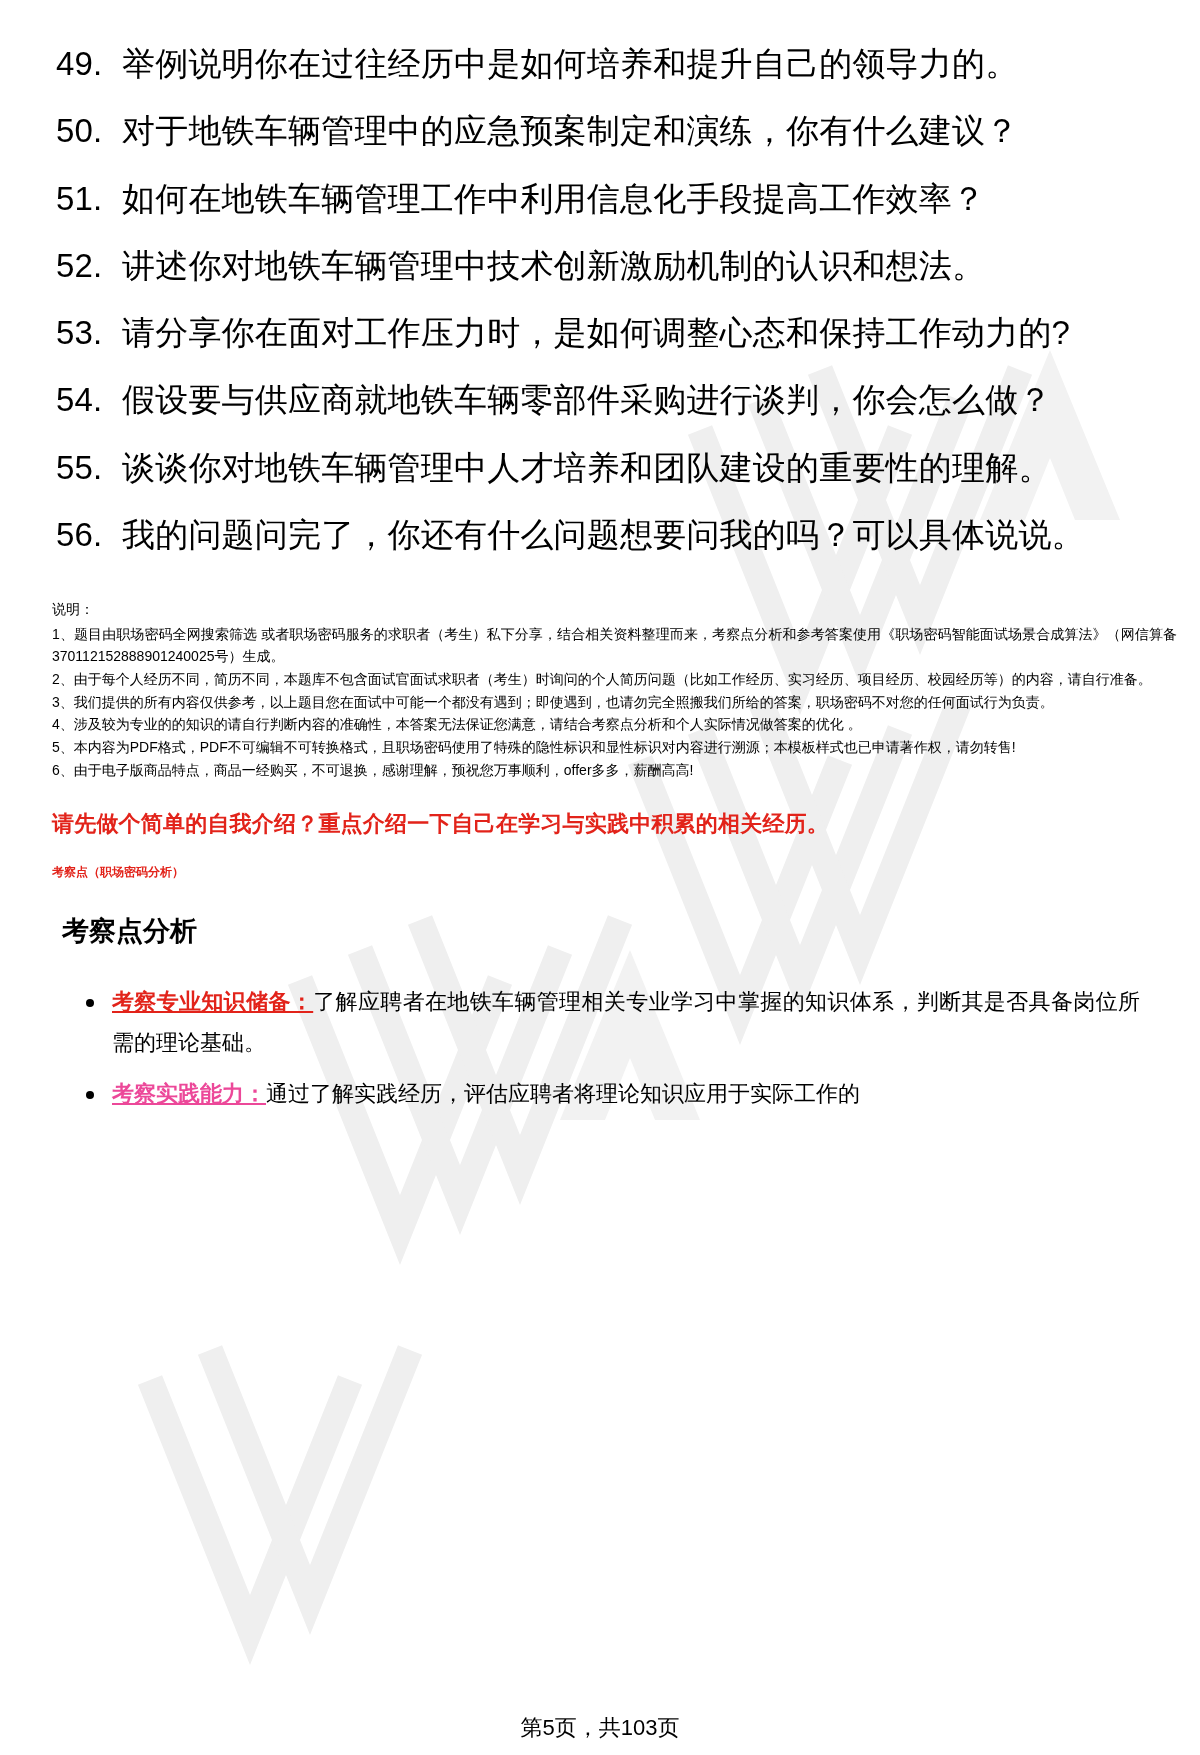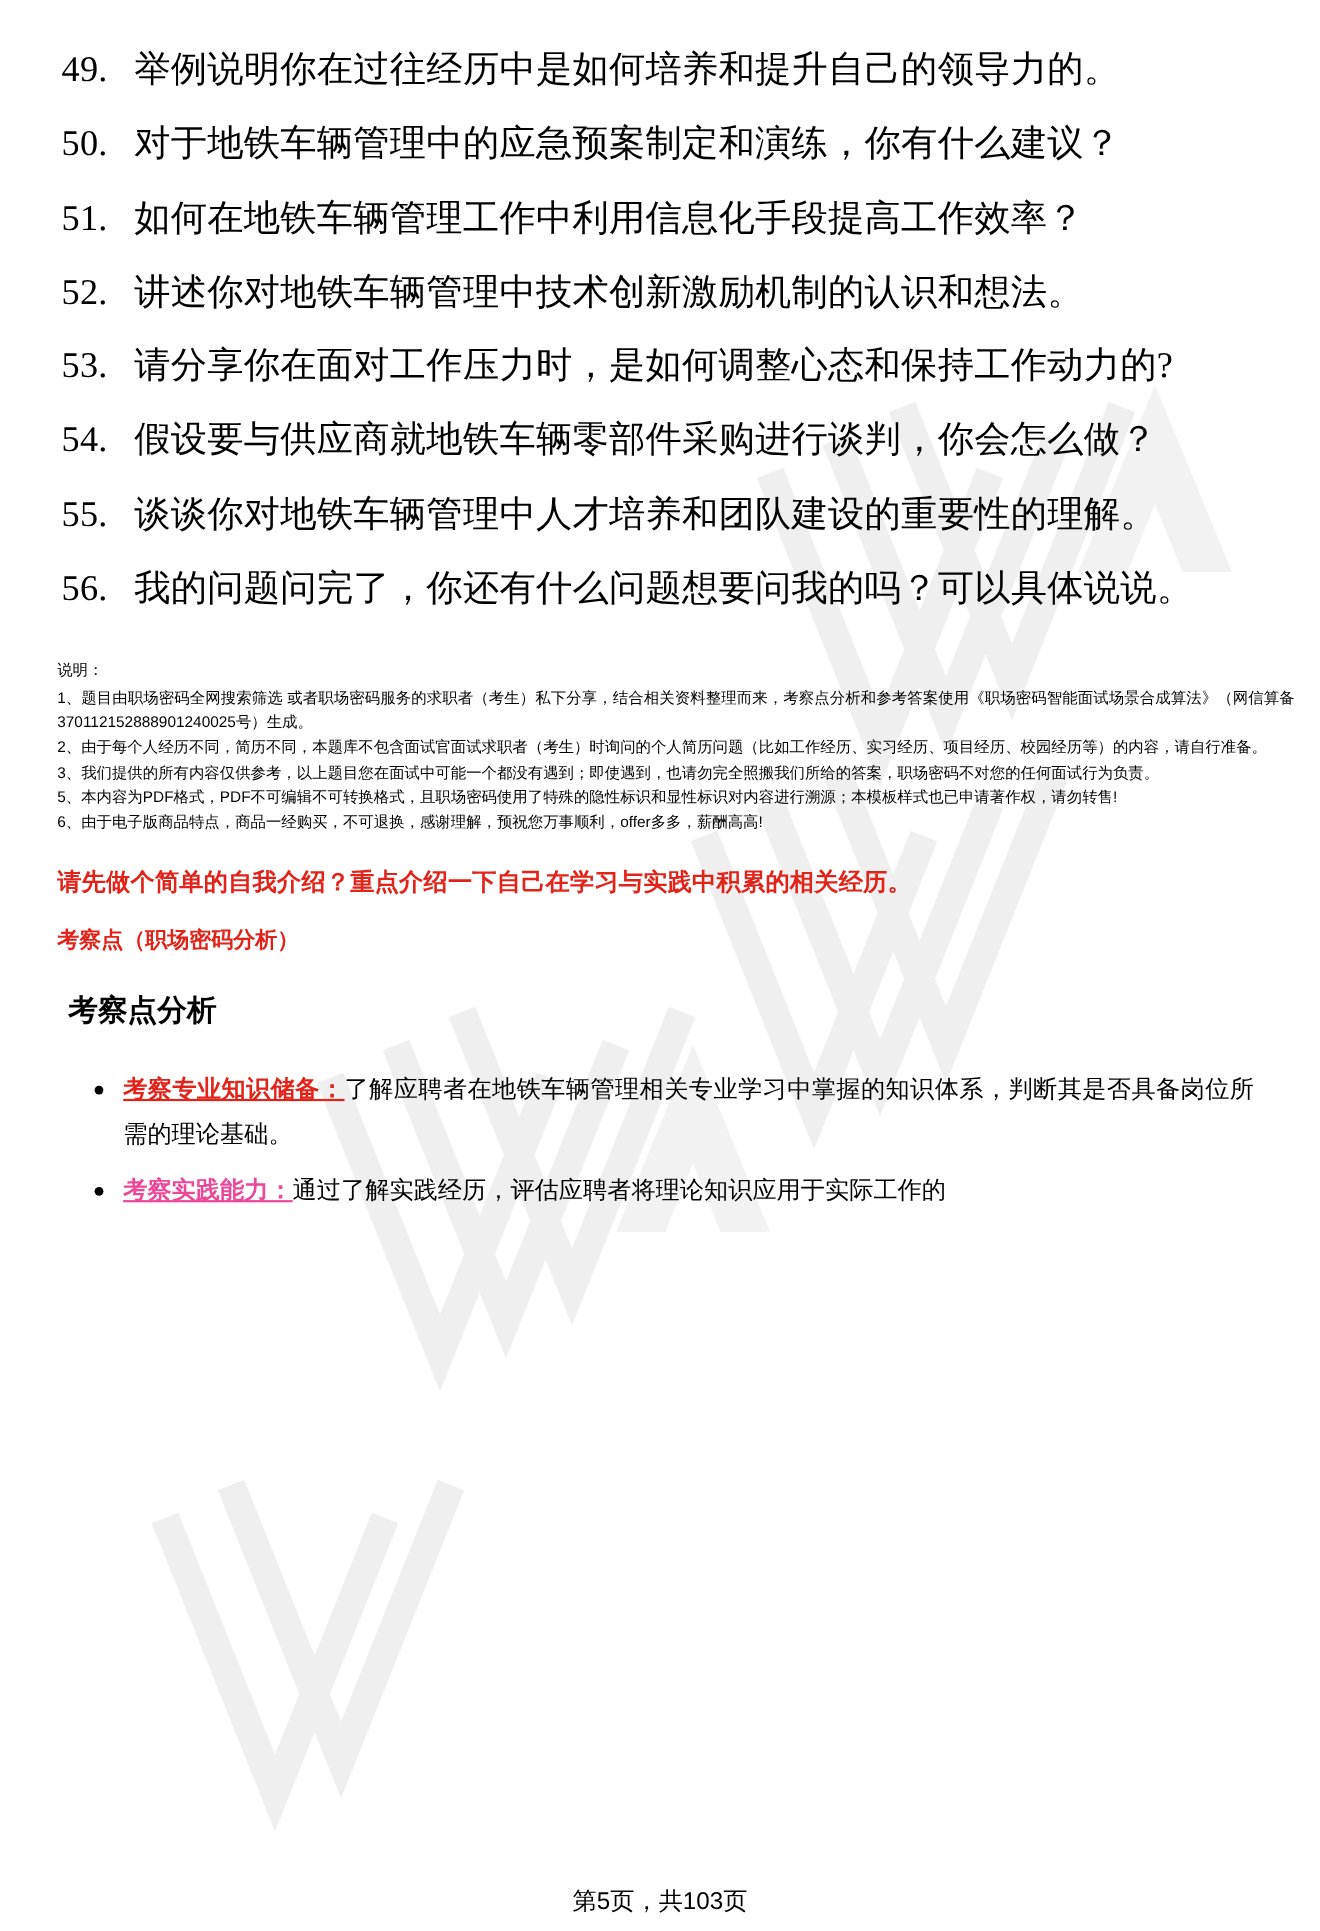--- a/index.html
+++ b/index.html
@@ -26,21 +26,20 @@
   #page {
     position: relative;
     z-index: 1;
     padding: 0;
   }
 
   
   .qlist {
     margin: 0;
     padding: 44px 50px 0 50px;
-    font-family: Liberation Serif, serif;
   }
   .qitem {
     display: flex;
     align-items: flex-start;
     font-size: 33px;
     line-height: 1.22;
     margin-bottom: 27px;
     letter-spacing: 0.2px;
   }
   .qnum {
@@ -73,21 +72,21 @@
     color: #e2231a;
     font-weight: bold;
     font-size: 22px;
     padding: 28px 48px 0 52px;
     line-height: 1.35;
     letter-spacing: 0.2px;
   }
   .red-sub {
     color: #e2231a;
     font-weight: bold;
-    font-size: 20px;
+    font-size: 12px;
     padding: 26px 52px 0 52px;
     line-height: 1.3;
   }
 
   
   .sec-head {
     font-size: 27px;
     font-weight: bold;
     padding: 34px 52px 0 62px;
     line-height: 1.25;
@@ -204,20 +203,21 @@
       <span class="qtext">我的问题问完了，你还有什么问题想要问我的吗？可以具体说说。</span>
     </div>
 
   </div>
 
   <div class="notes">
     <p class="note-line note-title">说明：</p>
     <p class="note-line">1、题目由职场密码全网搜索筛选 或者职场密码服务的求职者（考生）私下分享，结合相关资料整理而来，考察点分析和参考答案使用《职场密码智能面试场景合成算法》（网信算备370112152888901240025号）生成。</p>
     <p class="note-line">2、由于每个人经历不同，简历不同，本题库不包含面试官面试求职者（考生）时询问的个人简历问题（比如工作经历、实习经历、项目经历、校园经历等）的内容，请自行准备。</p>
     <p class="note-line">3、我们提供的所有内容仅供参考，以上题目您在面试中可能一个都没有遇到；即使遇到，也请勿完全照搬我们所给的答案，职场密码不对您的任何面试行为负责。</p>
+    <p class="note-line">4、涉及较为专业的的知识的请自行判断内容的准确性，本答案无法保证您满意，请结合考察点分析和个人实际情况做答案的优化 。</p>
     <p class="note-line">5、本内容为PDF格式，PDF不可编辑不可转换格式，且职场密码使用了特殊的隐性标识和显性标识对内容进行溯源；本模板样式也已申请著作权，请勿转售!</p>
     <p class="note-line">6、由于电子版商品特点，商品一经购买，不可退换，感谢理解，预祝您万事顺利，offer多多，薪酬高高!</p>
   </div>
 
   <div class="red-q">请先做个简单的自我介绍？重点介绍一下自己在学习与实践中积累的相关经历。</div>
 
   <div class="red-sub">考察点（职场密码分析）</div>
 
   <div class="sec-head">考察点分析</div>
 

